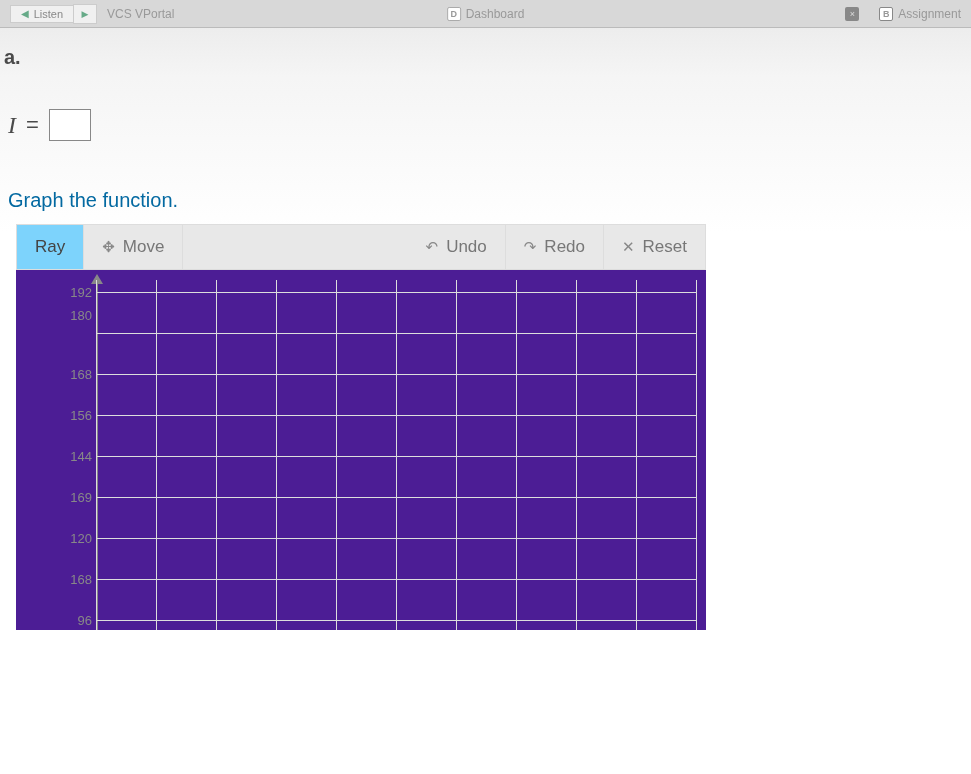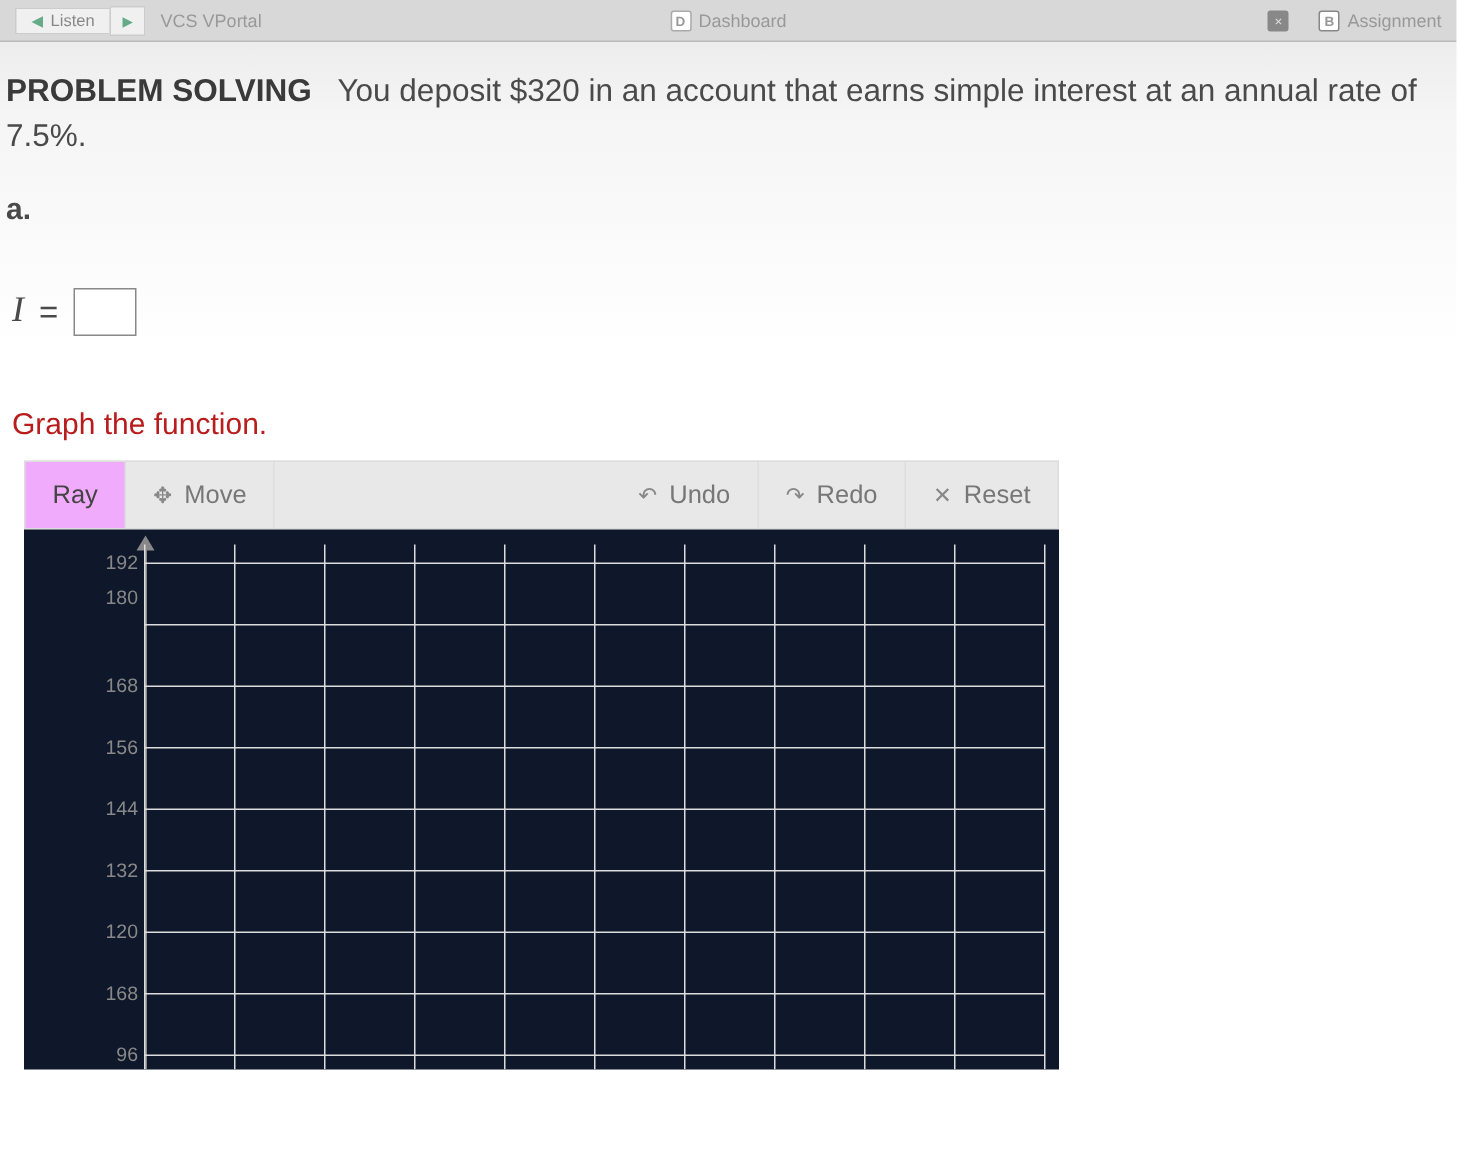--- a/index.html
+++ b/index.html
@@ -130,21 +130,21 @@
     }
     .equation .var { font-style: italic; font-family: 'Times New Roman', serif; font-size: 24px; }
     .answer-box {
       width: 42px;
       height: 32px;
       border: 1px solid #888;
       background: #fff;
     }
     .graph-label {
       font-size: 20px;
-      color: #b91c1c;
+      color: #0369a1;
       margin-bottom: 12px;
       margin-left: 4px;
     }
     .graph-container {
       margin-left: 12px;
       width: 690px;
     }
     .toolbar {
       display: flex;
       background: #e8e8e8;
@@ -157,31 +157,31 @@
       align-items: center;
       justify-content: center;
       gap: 8px;
       padding: 0 18px;
       font-size: 17px;
       color: #777;
       border-right: 1px solid #ddd;
       cursor: pointer;
     }
     .tool-btn.active {
-      background: #f0abfc;
+      background: #7dd3fc;
       color: #444;
       font-weight: 500;
     }
     .tool-spacer { flex: 1; }
     .tool-icon { font-size: 15px; color: #888; }
     .chart-area {
       position: relative;
       width: 690px;
       height: 360px;
-      background: #0f172a;
+      background: #4c1d95;
       overflow: hidden;
     }
     .grid {
       position: absolute;
       left: 80px;
       top: 10px;
       right: 10px;
       bottom: 0;
     }
     .grid-line-h {
@@ -243,25 +243,20 @@
   <div class="topbar-right">
     <span class="close-icon">×</span>
     <div style="display:flex;align-items:center;gap:5px;">
       <span class="assign-icon">B</span>
       <span>Assignment</span>
     </div>
   </div>
 </div>
 
 <div class="content">
-  <p class="problem-text">
-    <strong>PROBLEM SOLVING</strong>
-    <span>&nbsp;</span>
-    <span>You deposit $320 in an account that earns simple interest at an annual rate of 7.5%.</span>
-  </p>
 
   <div class="question-line">
     <span class="marker">a.</span>
   </div>
 
   <div class="equation">
     <span class="var">I</span>
     <span>=</span>
     <input type="text" class="answer-box" style="">
   </div>
@@ -317,20 +312,20 @@
           <div class="grid-line-v" style="left: 480px;"></div>
           <div class="grid-line-v" style="left: 540px;"></div>
           <div class="grid-line-v" style="left: 600px;"></div>
         </div>
       <div id="yticks">
           <div class="y-tick" style="top: 22px;">192</div>
           <div class="y-tick" style="top: 45px;">180</div>
           <div class="y-tick" style="top: 104px;">168</div>
           <div class="y-tick" style="top: 145px; text-align: right;">156</div>
           <div class="y-tick" style="top: 186px; text-align: right;">144</div>
-          <div class="y-tick" style="top: 227px;">132</div>
+          <div class="y-tick" style="top: 227px;">169</div>
           <div class="y-tick" style="top: 268px;">120</div>
           <div class="y-tick" style="top: 309px;">168</div>
           <div class="y-tick" style="top: 350px;">96</div>
         </div>
     </div>
   </div>
 </div>
 
 </body></html>

